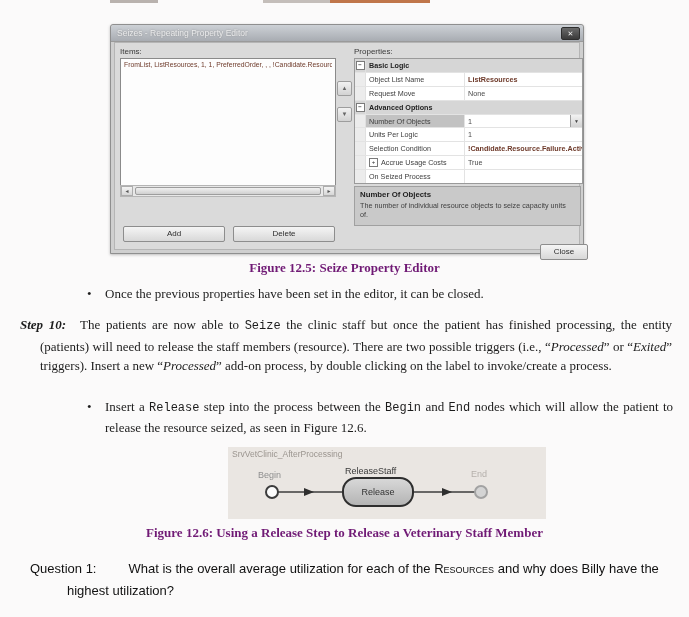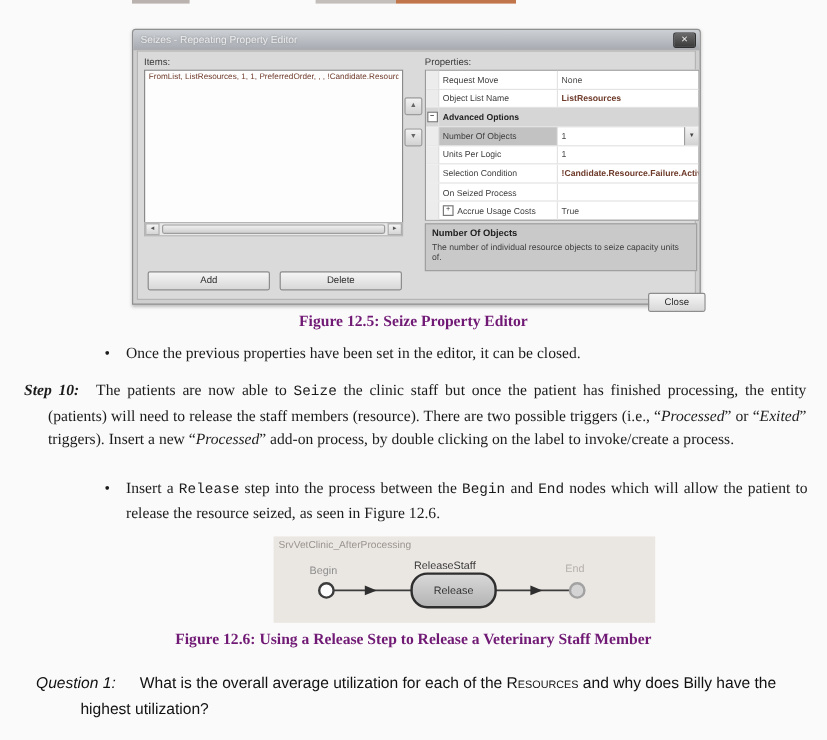--- a/index.html
+++ b/index.html
@@ -133,21 +133,21 @@
 
   
   .fig126{position:absolute;left:228px;top:447px;width:318px;height:72px;background:#eae6e2;}
   .fig126 svg{display:block;}
 
   .question{
     position:absolute;left:30px;top:558px;width:642px;
     font-family:"Liberation Sans", sans-serif;font-size:13px;line-height:22px;
     padding-left:37px;text-indent:-37px;box-sizing:border-box;color:#111;
   }
-  .q-label{font-style:italic;margin-right:20px;}
+  .q-label{margin-right:32px;}
 </style>
 </head>
 <body>
 
 <div class="hdr-frag left"></div>
 <div class="hdr-frag mid"></div>
 <div class="hdr-frag right"></div>
 
 <div class="dialog">
   <div class="titlebar">
@@ -172,29 +172,35 @@
 
     <span class="reorder up"><span>▲</span></span>
     <span class="reorder dn"><span>▼</span></span>
 
     <span class="btn add">Add</span>
     <span class="btn del">Delete</span>
 
     <span class="panel-label props-label">Properties:</span>
 
     <div class="grid">
+      <div class="grid-row group">
+        <span class="tree">
+            <span class="tree-box">−</span>
+          </span>
+        <span class="cell">Basic Logic</span>
+      </div>
+      <div class="grid-row">
+        <span class="tree"></span>
+        <span class="cell name">Object List Name</span>
+        <span class="cell value bold">ListResources</span>
+      </div>
       <div class="grid-row">
         <span class="tree"></span>
         <span class="cell name">Request Move</span>
         <span class="cell value">None</span>
-      </div>
-      <div class="grid-row">
-        <span class="tree"></span>
-        <span class="cell name">Object List Name</span>
-        <span class="cell value bold">ListResources</span>
       </div>
       <div class="grid-row group">
         <span class="tree">
             <span class="tree-box">−</span>
           </span>
         <span class="cell">Advanced Options</span>
       </div>
       <div class="grid-row sel">
         <span class="tree"></span>
         <span class="cell name">Number Of Objects</span>
@@ -208,30 +214,30 @@
         <span class="cell name">Units Per Logic</span>
         <span class="cell value">1</span>
       </div>
       <div class="grid-row">
         <span class="tree"></span>
         <span class="cell name">Selection Condition</span>
         <span class="cell value bold">!Candidate.Resource.Failure.Active</span>
       </div>
       <div class="grid-row">
         <span class="tree"></span>
-        <span class="cell name">On Seized Process</span>
-        <span class="cell value"></span>
-      </div>
-      <div class="grid-row">
-        <span class="tree"></span>
         <span class="cell name">
           <span class="tree-box inline-box">+</span>
           <span>Accrue Usage Costs</span>
         </span>
         <span class="cell value">True</span>
+      </div>
+      <div class="grid-row">
+        <span class="tree"></span>
+        <span class="cell name">On Seized Process</span>
+        <span class="cell value"></span>
       </div>
     </div>
 
     <div class="helpbox">
       <div class="h-title">Number Of Objects</div>
       <div class="h-desc">The number of individual resource objects to seize capacity units of.</div>
     </div>
 
     <span class="btn close">Close</span>
   </div>

